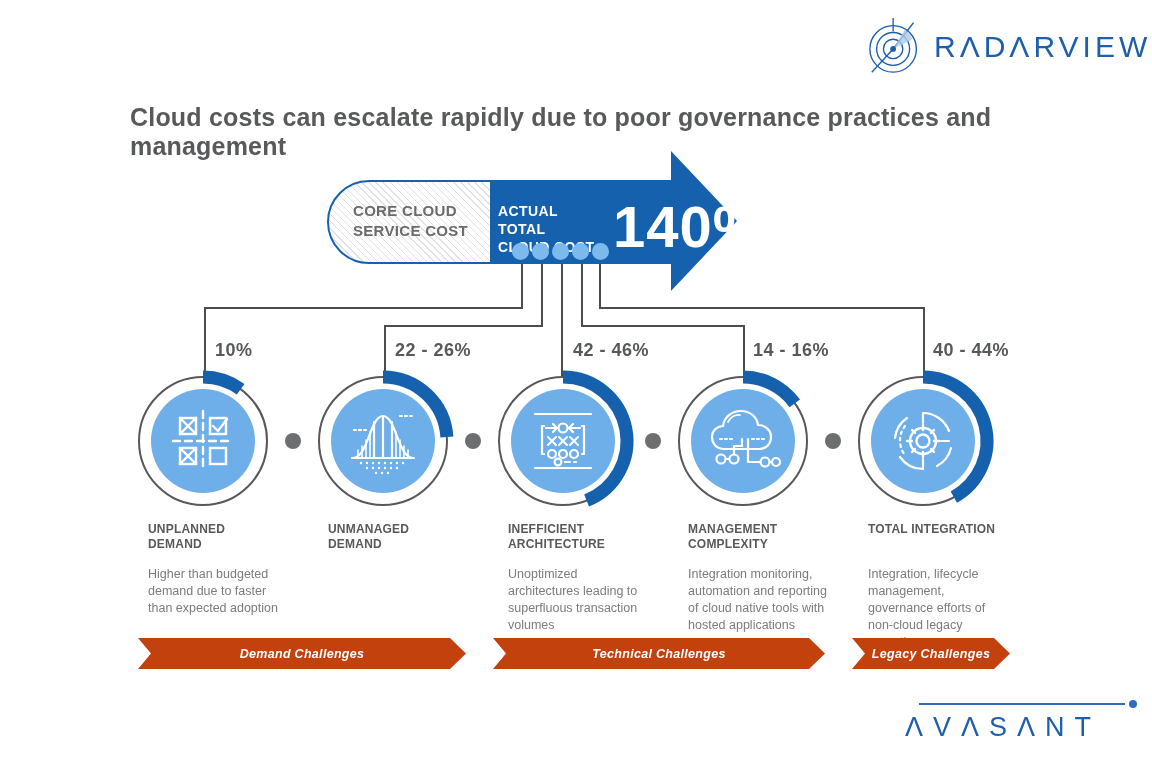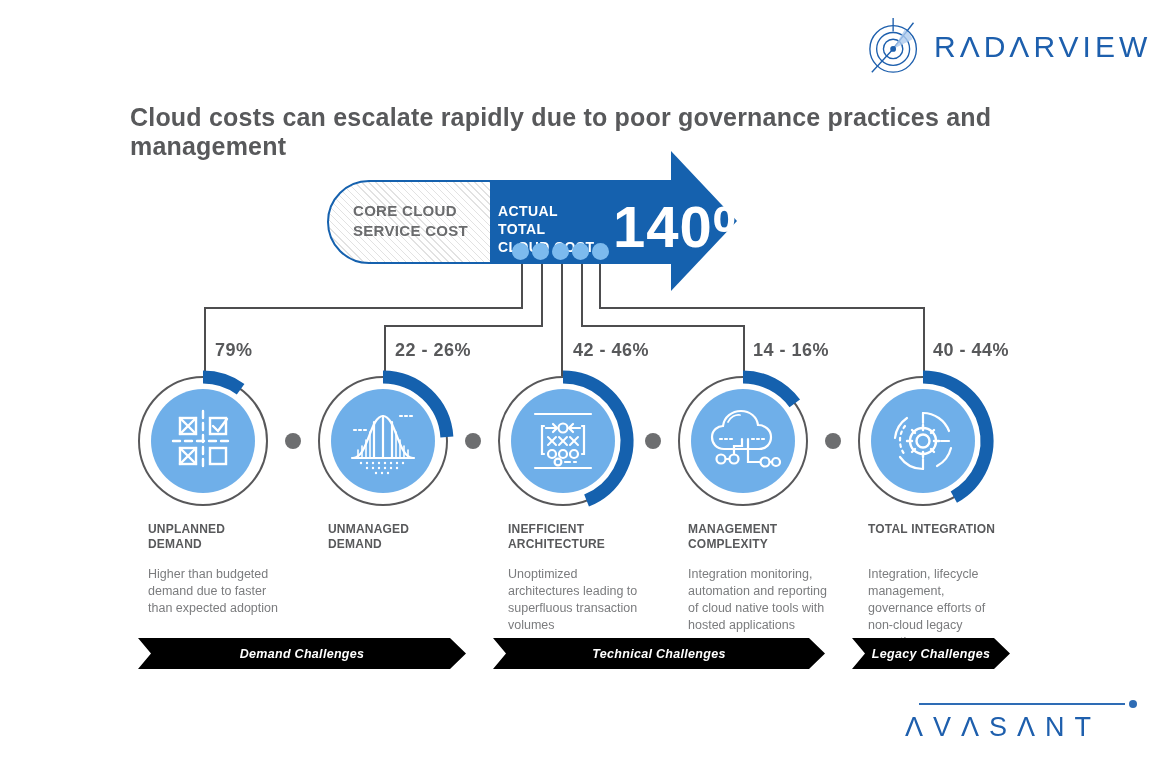--- a/index.html
+++ b/index.html
@@ -41,21 +41,21 @@
   
   .factor-circle{position:absolute;top:366px;width:150px;height:150px;}
   .sep-dot{position:absolute;top:433px;width:16px;height:16px;border-radius:50%;background:#6d6e70;}
 
   
   .factor-title{position:absolute;top:522px;width:130px;font-size:12px;font-weight:bold;
         color:#58595b;line-height:1.25;letter-spacing:.2px;}
   .factor-desc{position:absolute;top:566px;width:142px;font-size:12.5px;color:#7b7c7e;line-height:1.35;}
 
   
-  .ribbon{position:absolute;top:638px;height:31px;background:#000000;color:#ffffff;
+  .ribbon{position:absolute;top:638px;height:31px;background:#c2410c;color:#ffffff;
         display:flex;align-items:center;justify-content:center;
         font-size:12.5px;font-weight:bold;font-style:italic;letter-spacing:.3px;
         clip-path:polygon(0 0, calc(100% - 16px) 0, 100% 50%, calc(100% - 16px) 100%, 0 100%, 13px 50%);}
 
   
   .av-logo{position:absolute;left:905px;top:700px;width:240px;}
   .av-rule{position:relative;height:8px;margin-left:14px;width:218px;}
   .av-rule .line{position:absolute;left:0;top:3px;width:206px;height:2px;background:#2e6cb5;}
   .av-rule .dot{position:absolute;left:210px;top:0;width:8px;height:8px;border-radius:50%;background:#2e6cb5;}
   .av-text{font-size:27px;color:#1e5fad;letter-spacing:10px;margin-top:4px;font-weight:400;}
@@ -107,21 +107,21 @@
   <div class="cline" style="left:599px;top:264px;width:2px;height:45px;"></div>
   <div class="cline" style="left:204px;top:307px;width:319px;height:2px;"></div>
   <div class="cline" style="left:384px;top:325px;width:159px;height:2px;"></div>
   <div class="cline" style="left:581px;top:325px;width:164px;height:2px;"></div>
   <div class="cline" style="left:599px;top:307px;width:326px;height:2px;"></div>
   <div class="cline" style="left:204px;top:307px;width:2px;height:70px;"></div>
   <div class="cline" style="left:384px;top:325px;width:2px;height:52px;"></div>
   <div class="cline" style="left:743px;top:325px;width:2px;height:52px;"></div>
   <div class="cline" style="left:923px;top:307px;width:2px;height:70px;"></div>
 
-  <div class="pct" style="left:215px;">79%</div>
+  <div class="pct" style="left:215px;">10%</div>
   <div class="pct" style="left:395px;">22 - 26%</div>
   <div class="pct" style="left:573px;">42 - 46%</div>
   <div class="pct" style="left:753px;">14 - 16%</div>
   <div class="pct" style="left:933px;">40 - 44%</div>
 
   <svg class="factor-circle" style="left:128px;" viewBox="0 0 150 150">
     <circle cx="75" cy="75" r="64" fill="none" stroke="#58585a" stroke-width="2"></circle>
     <circle cx="75" cy="75" r="52" fill="#6fafe9"></circle>
     <path fill="none" stroke="#1561ae" stroke-width="13" d="M 75 11 A 64 64 0 0 1 112.62 23.22"></path>
     <g fill="none" stroke="#ffffff" stroke-width="2.4" stroke-linecap="round">

